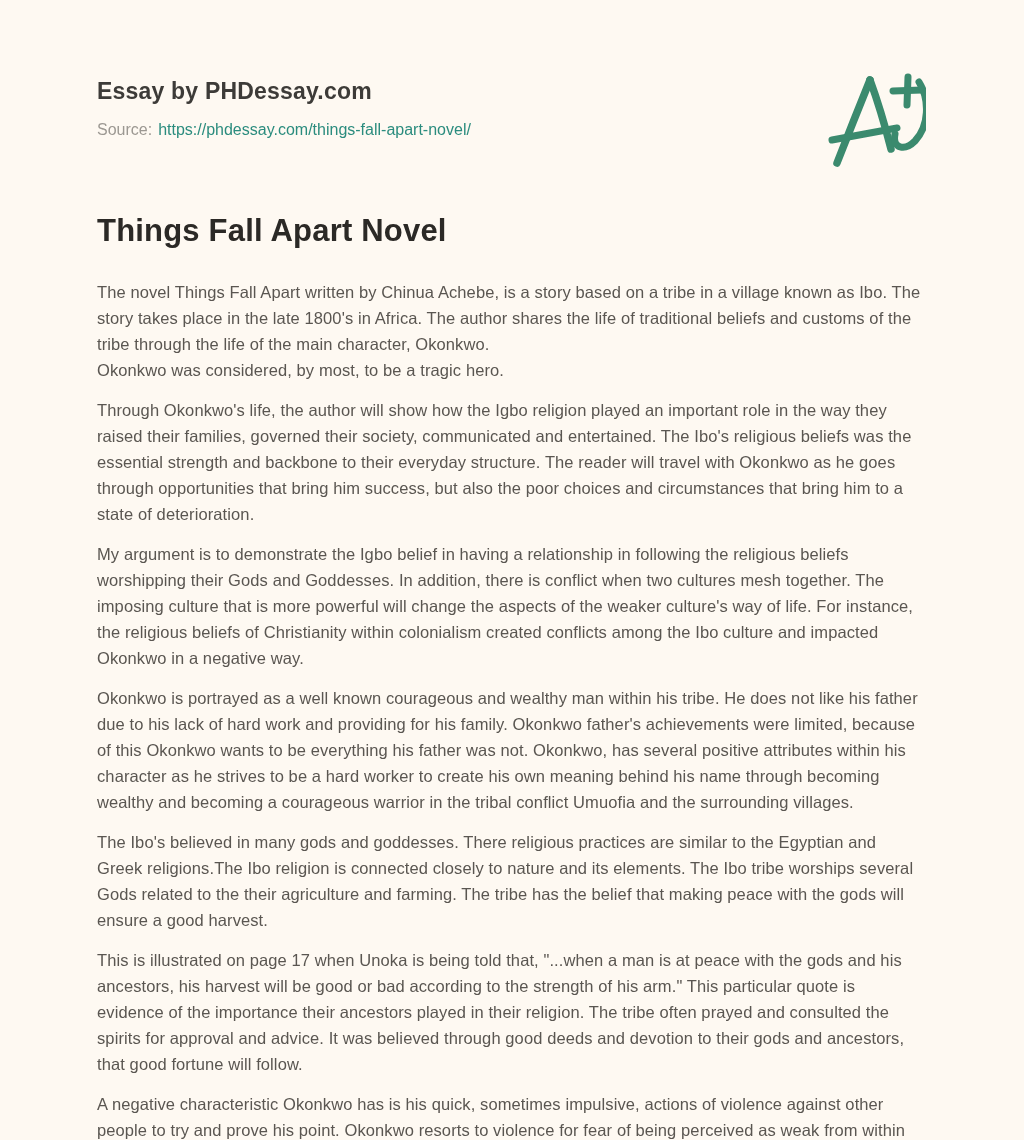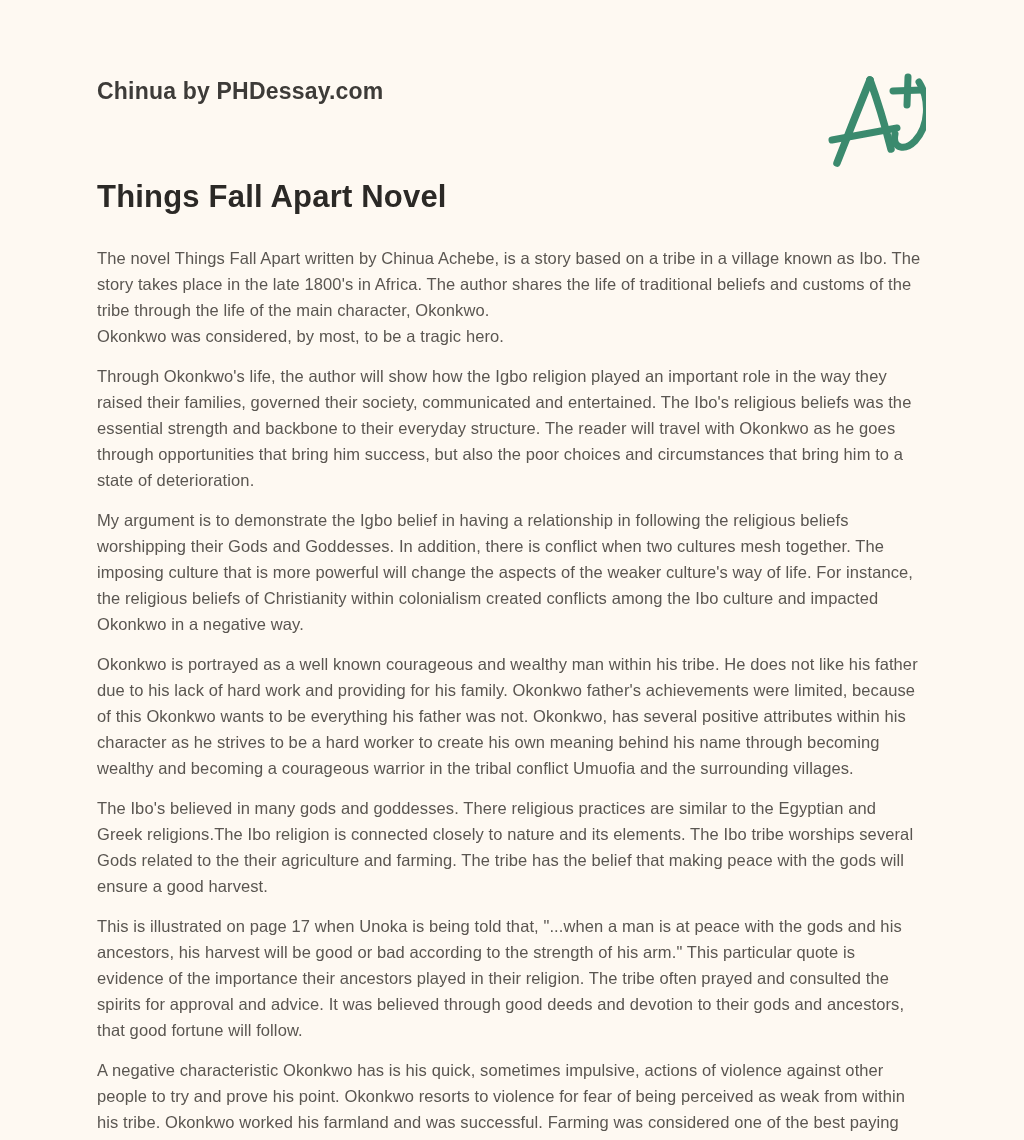--- a/index.html
+++ b/index.html
@@ -69,22 +69,25 @@
     color: #5a5651;
     letter-spacing: 0.1px;
   }
 </style>
 </head>
 <body>
 
 <div class="page">
 
   <header>
-    <div class="brand">Chinua by PHDessay.com</div>
+    <div class="brand">Essay by PHDessay.com</div>
 
+    <div class="source-line">
+      <span class="source-label">Source:</span><a class="source-link" href="#">https://phdessay.com/things-fall-apart-novel/</a>
+    </div>
 
     <div class="logo">
       <svg viewBox="0 0 100 96" fill="none" xmlns="http://www.w3.org/2000/svg">
 
         <path d="M11 93 Q27 52 44 10" stroke="#3b8a6e" stroke-width="7.5" stroke-linecap="round"></path>
 
         <path d="M44 10 Q55 40 65 79" stroke="#3b8a6e" stroke-width="7.5" stroke-linecap="round"></path>
 
         <path d="M6 70 L71 58" stroke="#3b8a6e" stroke-width="7" stroke-linecap="round"></path>
 

